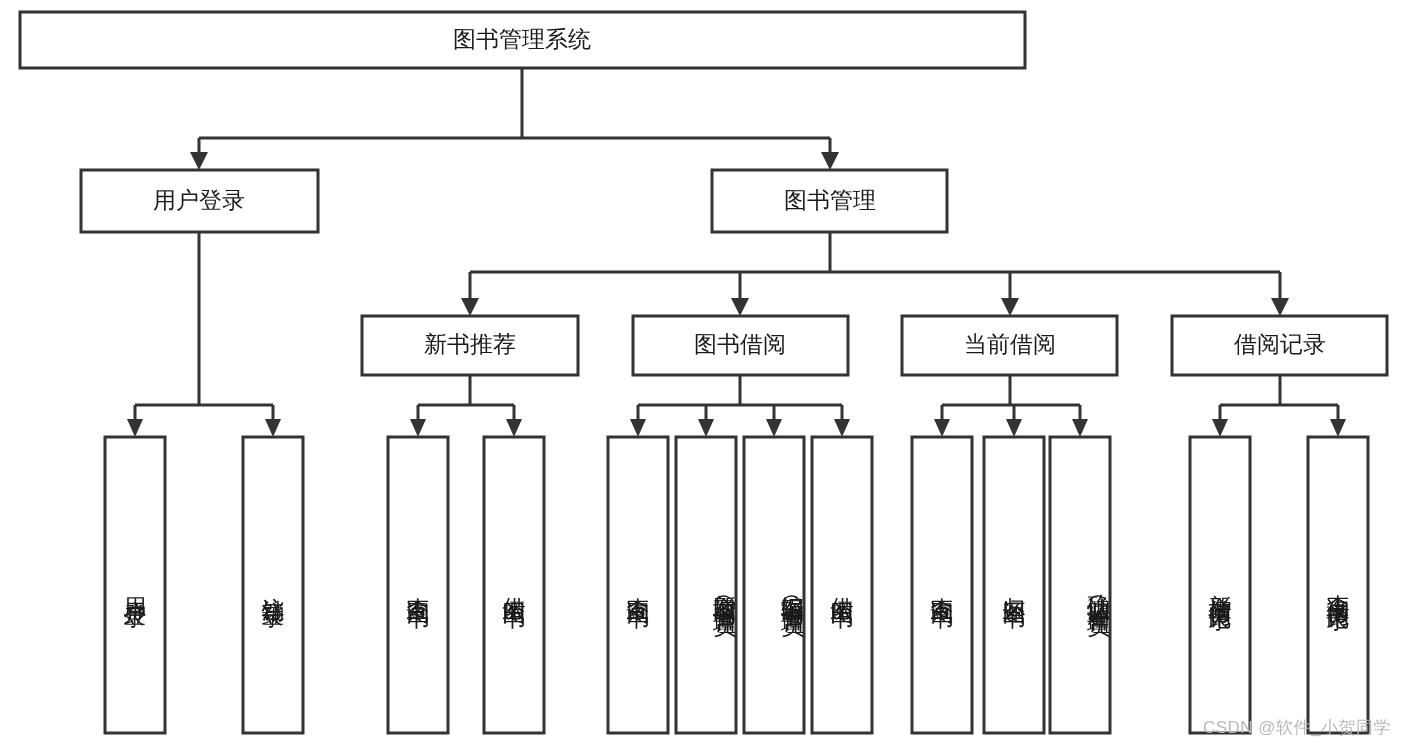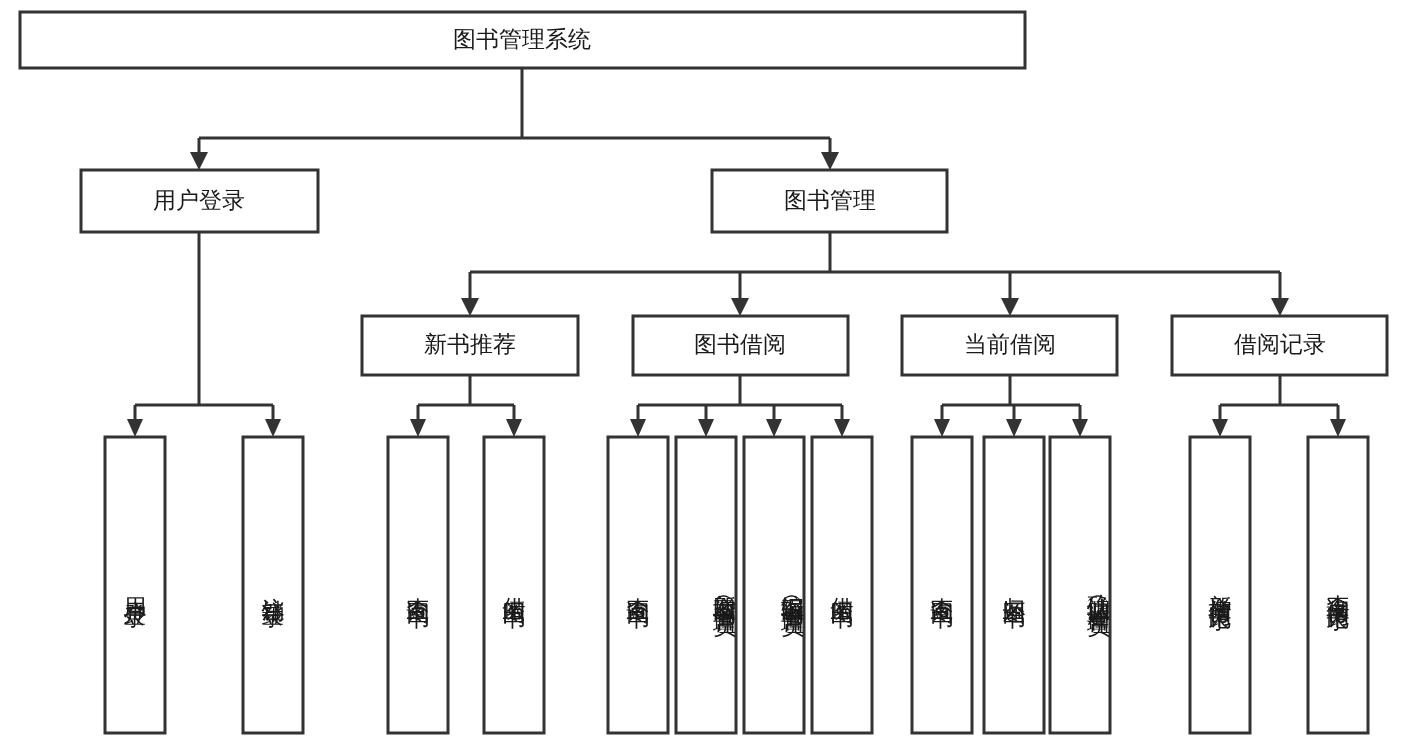--- a/index.html
+++ b/index.html
@@ -191,13 +191,14 @@
   <div class="node-label-v" style="left:608px;top:437px;width:60px;height:296px;">查询图书</div>
   <div class="node-label-v" style="left:676px;top:437px;width:60px;height:296px;align-items:flex-start;padding-top:8px;box-sizing:border-box;">新增图书（管理员）</div>
   <div class="node-label-v" style="left:744px;top:437px;width:60px;height:296px;align-items:flex-start;padding-top:8px;box-sizing:border-box;">编辑图书（管理员）</div>
   <div class="node-label-v" style="left:812px;top:437px;width:60px;height:296px;">借阅图书</div>
   <div class="node-label-v" style="left:912px;top:437px;width:60px;height:296px;">查询图书</div>
   <div class="node-label-v" style="left:984px;top:437px;width:60px;height:296px;">归还图书</div>
   <div class="node-label-v" style="left:1050px;top:437px;width:60px;height:296px;align-items:flex-start;padding-top:8px;box-sizing:border-box;">确认归还（管理员）</div>
   <div class="node-label-v" style="left:1190px;top:437px;width:60px;height:296px;">新增借阅记录</div>
   <div class="node-label-v" style="left:1308px;top:437px;width:60px;height:296px;">查询借阅记录</div>
 
+  <div class="watermark">CSDN @软件_小贺同学</div>
 </div>
 
 </body></html>

